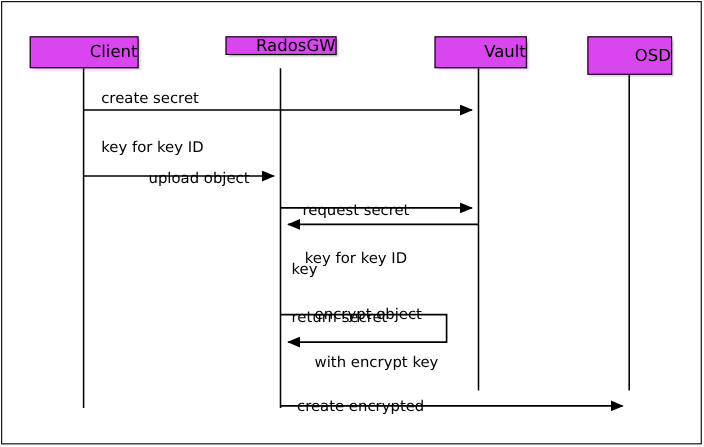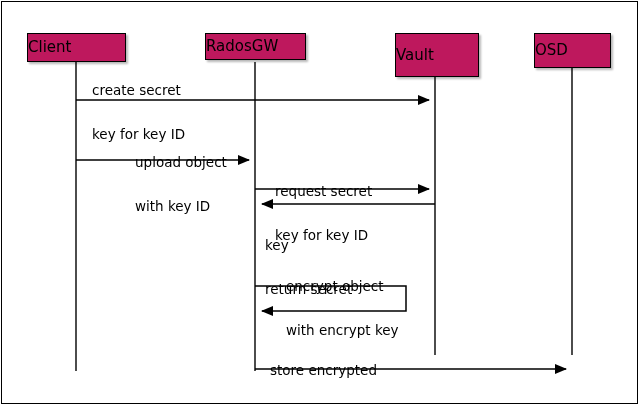--- a/index.html
+++ b/index.html
@@ -30,43 +30,43 @@
   }
   svg#diagram {
     position: absolute;
     left: 0;
     top: 0;
     width: 640px;
     height: 406px;
   }
   .participant-box {
     position: absolute;
-    background: #be185d;
+    background: #d946ef;
     border: 1px solid #000000;
     box-sizing: border-box;
     box-shadow: 2px 2px 2px rgba(0,0,0,0.28);
     display: flex;
     align-items: center;
-    justify-content: flex-start;
+    justify-content: flex-end;
     font-size: 15px;
     color: #000000;
     line-height: 1;
   }
   .participant-label {
     white-space: nowrap;
   }
   .msg-label {
     position: absolute;
     font-size: 13.5px;
     color: #000000;
     line-height: 1.08;
     white-space: pre;
     font-family: "DejaVu Sans", sans-serif;
   }
-  .msg-label.center { text-align: left; }
+  .msg-label.center { text-align: center; }
   .msg-label.left { text-align: left; }
 </style>
 </head>
 <body>
 
 <div id="canvas">
 
   <div id="frame"></div>
 
   <svg id="diagram" viewBox="0 0 640 406" xmlns="http://www.w3.org/2000/svg">
@@ -98,55 +98,54 @@
       <path d="M255,286 L406,286 L406,311 L262,311" fill="none" stroke="#000000" stroke-width="1.5" marker-end="url(#arrow-left)"></path>
 
       <line x1="255" y1="369" x2="566" y2="369" stroke="#000000" stroke-width="1.5" marker-end="url(#arrow-right)"></line>
     </g>
   </svg>
 
   <div class="participant-box" style="left:27px; top:33px; width:99px; height:29px;">
     <span class="participant-label">Client</span>
   </div>
 
-  <div class="participant-box" style="left:205px; top:33px; width:101px; height:27px;">
+  <div class="participant-box" style="left:205px; top:33px; width:101px; height:17px;">
     <span class="participant-label">RadosGW</span>
   </div>
 
-  <div class="participant-box" style="left:395px; top:33px; width:84px; height:44px;">
+  <div class="participant-box" style="left:395px; top:33px; width:84px; height:29px;">
     <span class="participant-label">Vault</span>
   </div>
 
   <div class="participant-box" style="left:534px; top:33px; width:77px; height:35px;">
     <span class="participant-label">OSD</span>
   </div>
 
   <div class="msg-label left" style="left:92px; top:54px;">
     <div>create secret</div>
     <div>key for key ID</div>
   </div>
 
   <div class="msg-label left" style="left:92px; top:126px;margin-left:43px;">
     <div>upload object</div>
-    <div>with key ID</div>
   </div>
 
   <div class="msg-label center" style="left:275px; top:155px;">
     <div>request secret</div>
     <div>key for key ID</div>
   </div>
 
   <div class="msg-label left" style="left:265px; top:209px;">
     <div>key</div>
     <div>return secret</div>
   </div>
 
   <div class="msg-label left" style="left:286px; top:250px;">
     <div>encrypt object</div>
     <div>with encrypt key</div>
   </div>
 
   <div class="msg-label left" style="left:270px; top:334px;">
-    <div>store encrypted</div>
+    <div>create encrypted</div>
     
   </div>
 
 </div>
 
 </body></html>

